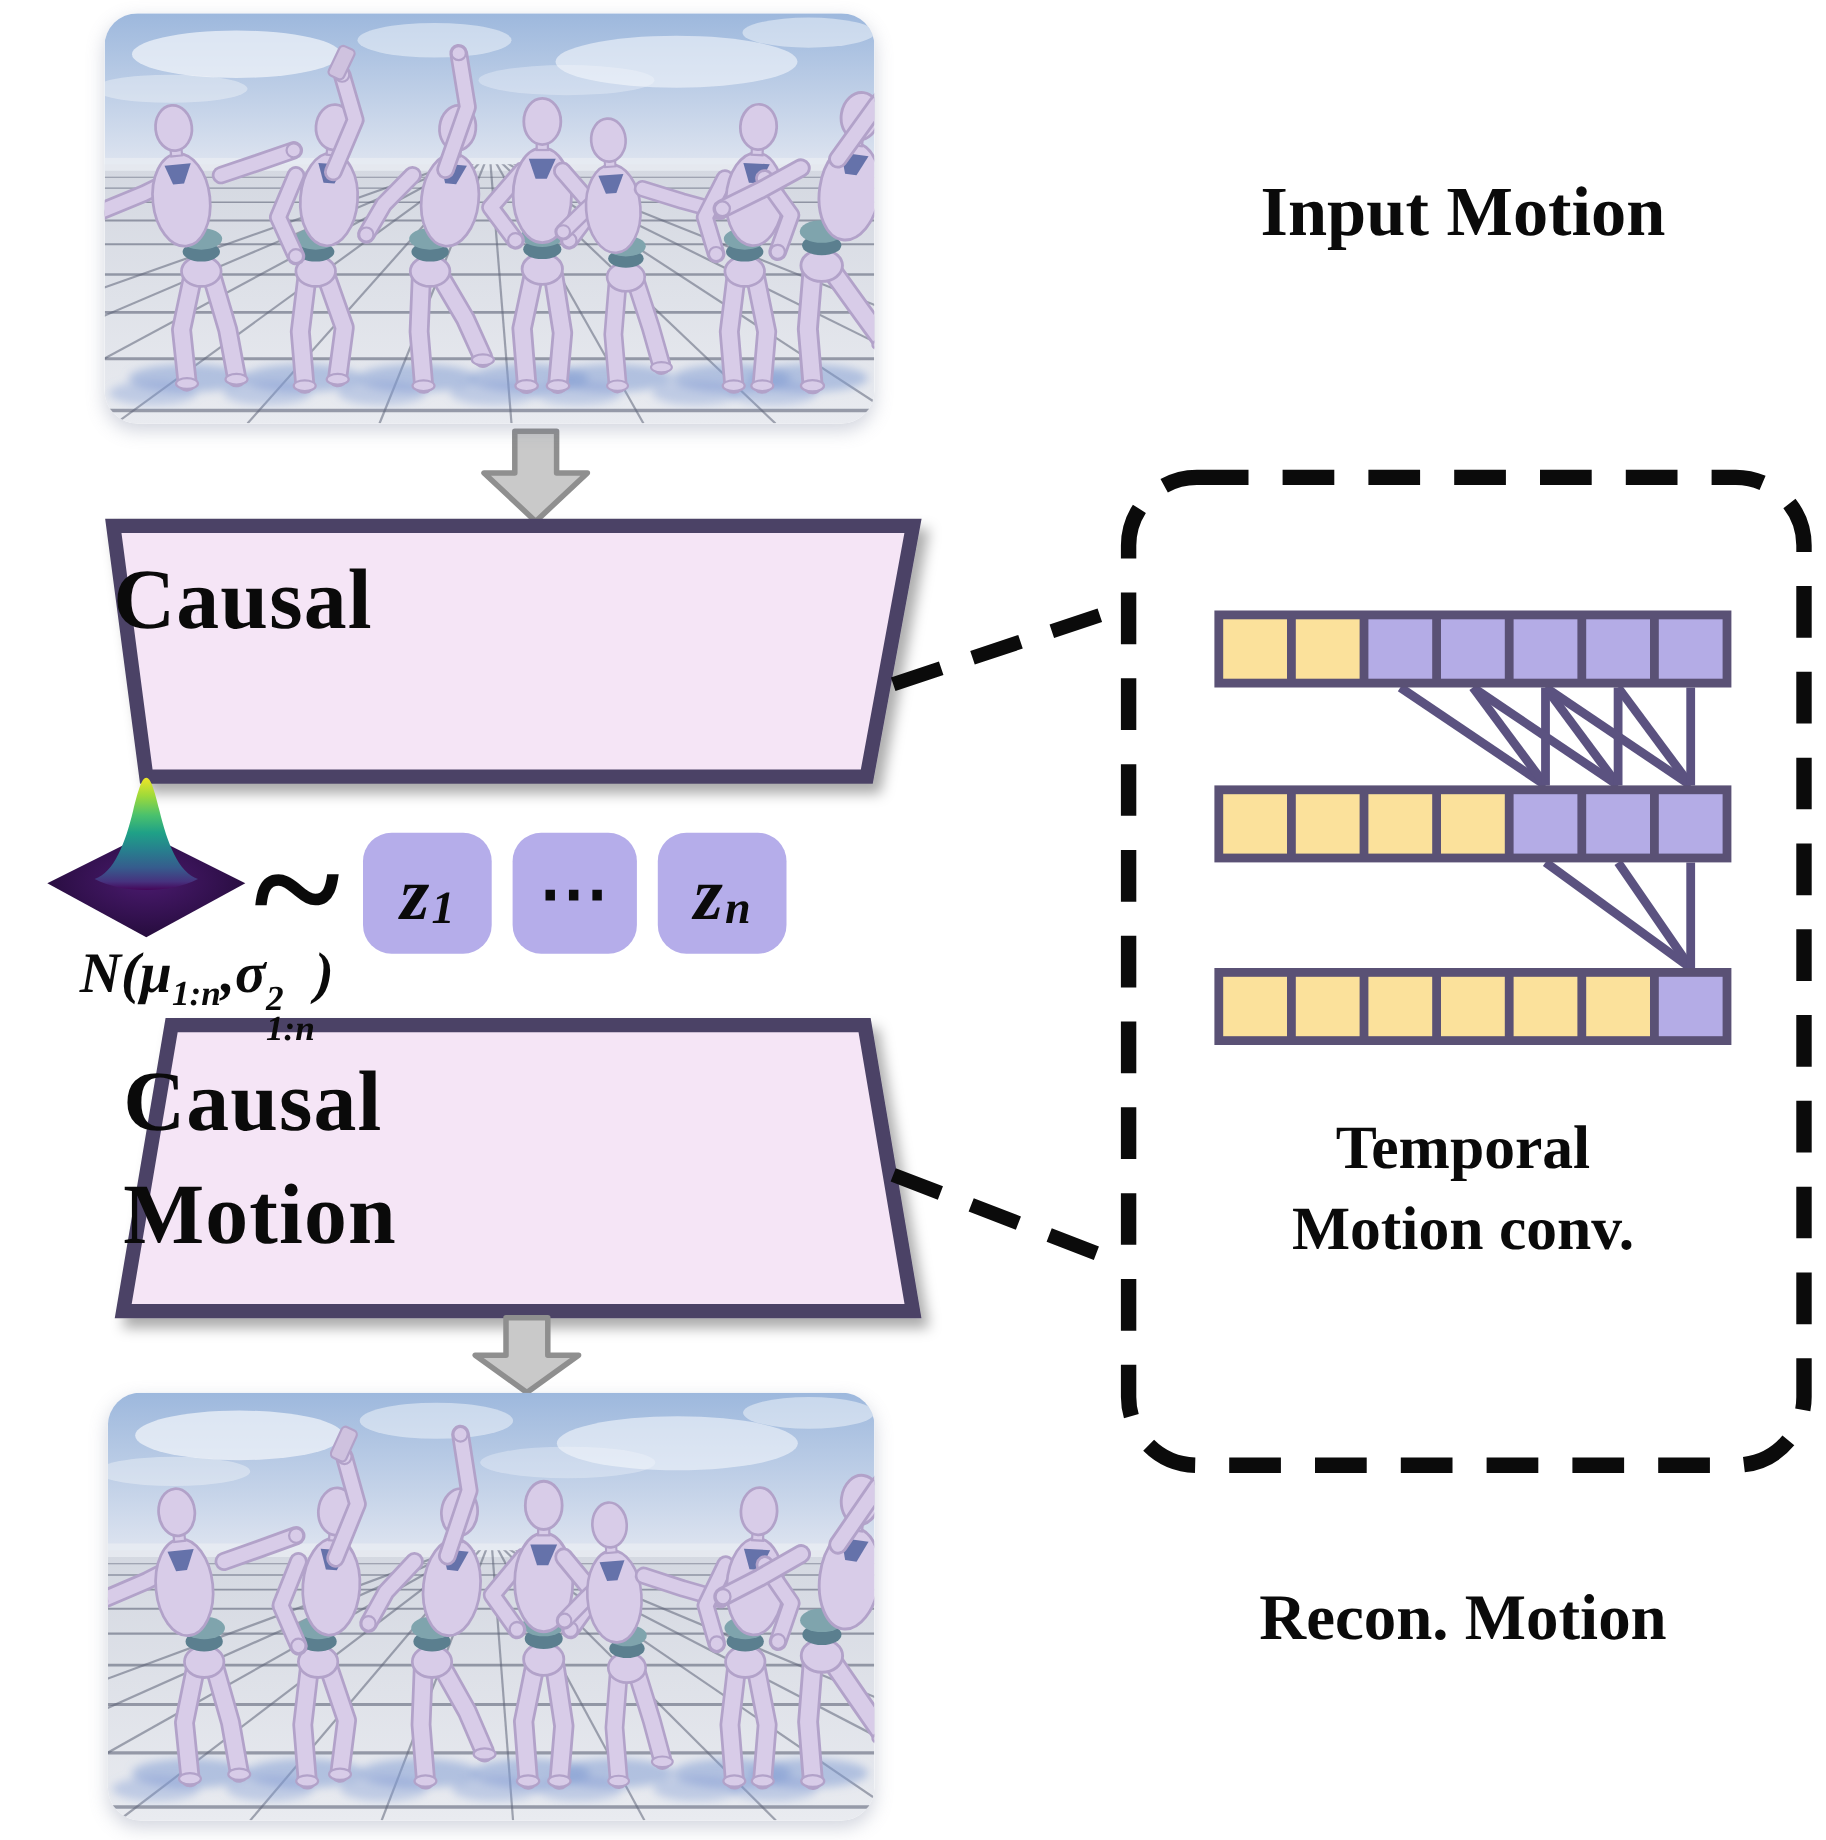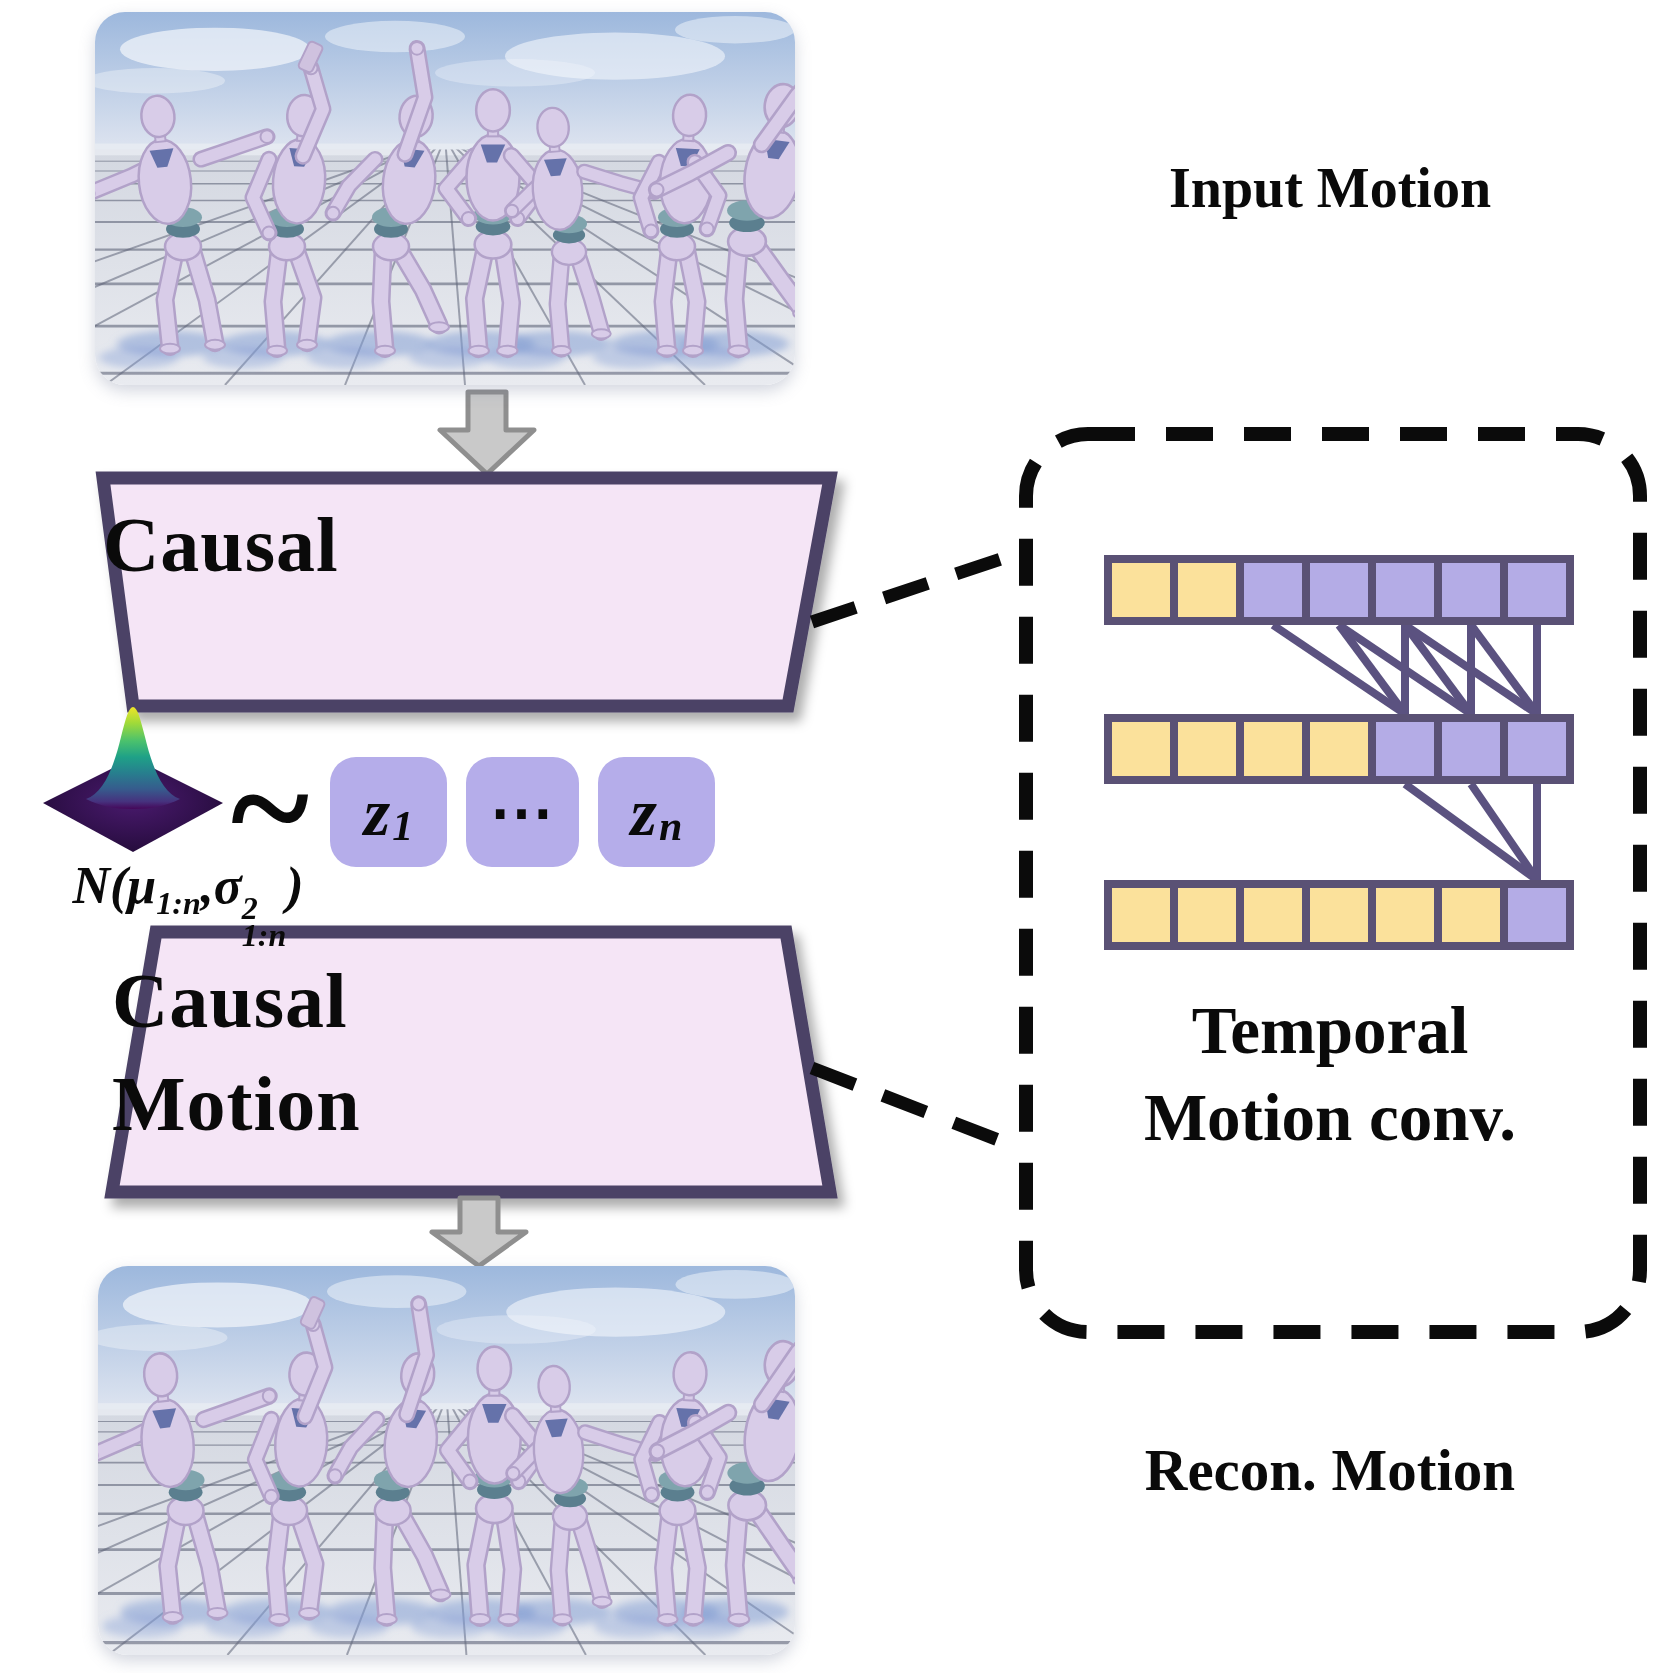--- a/index.html
+++ b/index.html
@@ -16,22 +16,22 @@
 
   
   .trap-label{position:absolute;font-weight:700;color:#0a0a0a;
               font-size:78px;line-height:1.32;letter-spacing:1px;}
   .trap-label.enc{left:103px;top:494px;width:727px;}
   .trap-label.dec{left:112px;top:950px;width:718px;}
 
   
   .side-label{position:absolute;left:1000px;width:660px;text-align:center;
               font-weight:700;color:#0a0a0a;}
-  .side-label.input{top:156px;font-size:56px;}
-  .side-label.temporal{top:987px;font-size:67px;line-height:1.3;}
+  .side-label.input{top:156px;font-size:64px;}
+  .side-label.temporal{top:1008px;font-size:56px;line-height:1.3;}
   .side-label.recon{top:1436px;font-size:59px;}
 
   
   .formula{position:absolute;left:8px;top:856px;width:360px;text-align:center;
            font-weight:700;font-style:italic;font-size:52px;color:#0a0a0a;white-space:nowrap;font-family:Liberation Serif, serif;}
   .formula sub{font-size:32px;}
   .stack{display:inline-flex;flex-direction:column;align-items:flex-start;
          vertical-align:-0.50em;line-height:.85;font-size:32px;}
 
   

